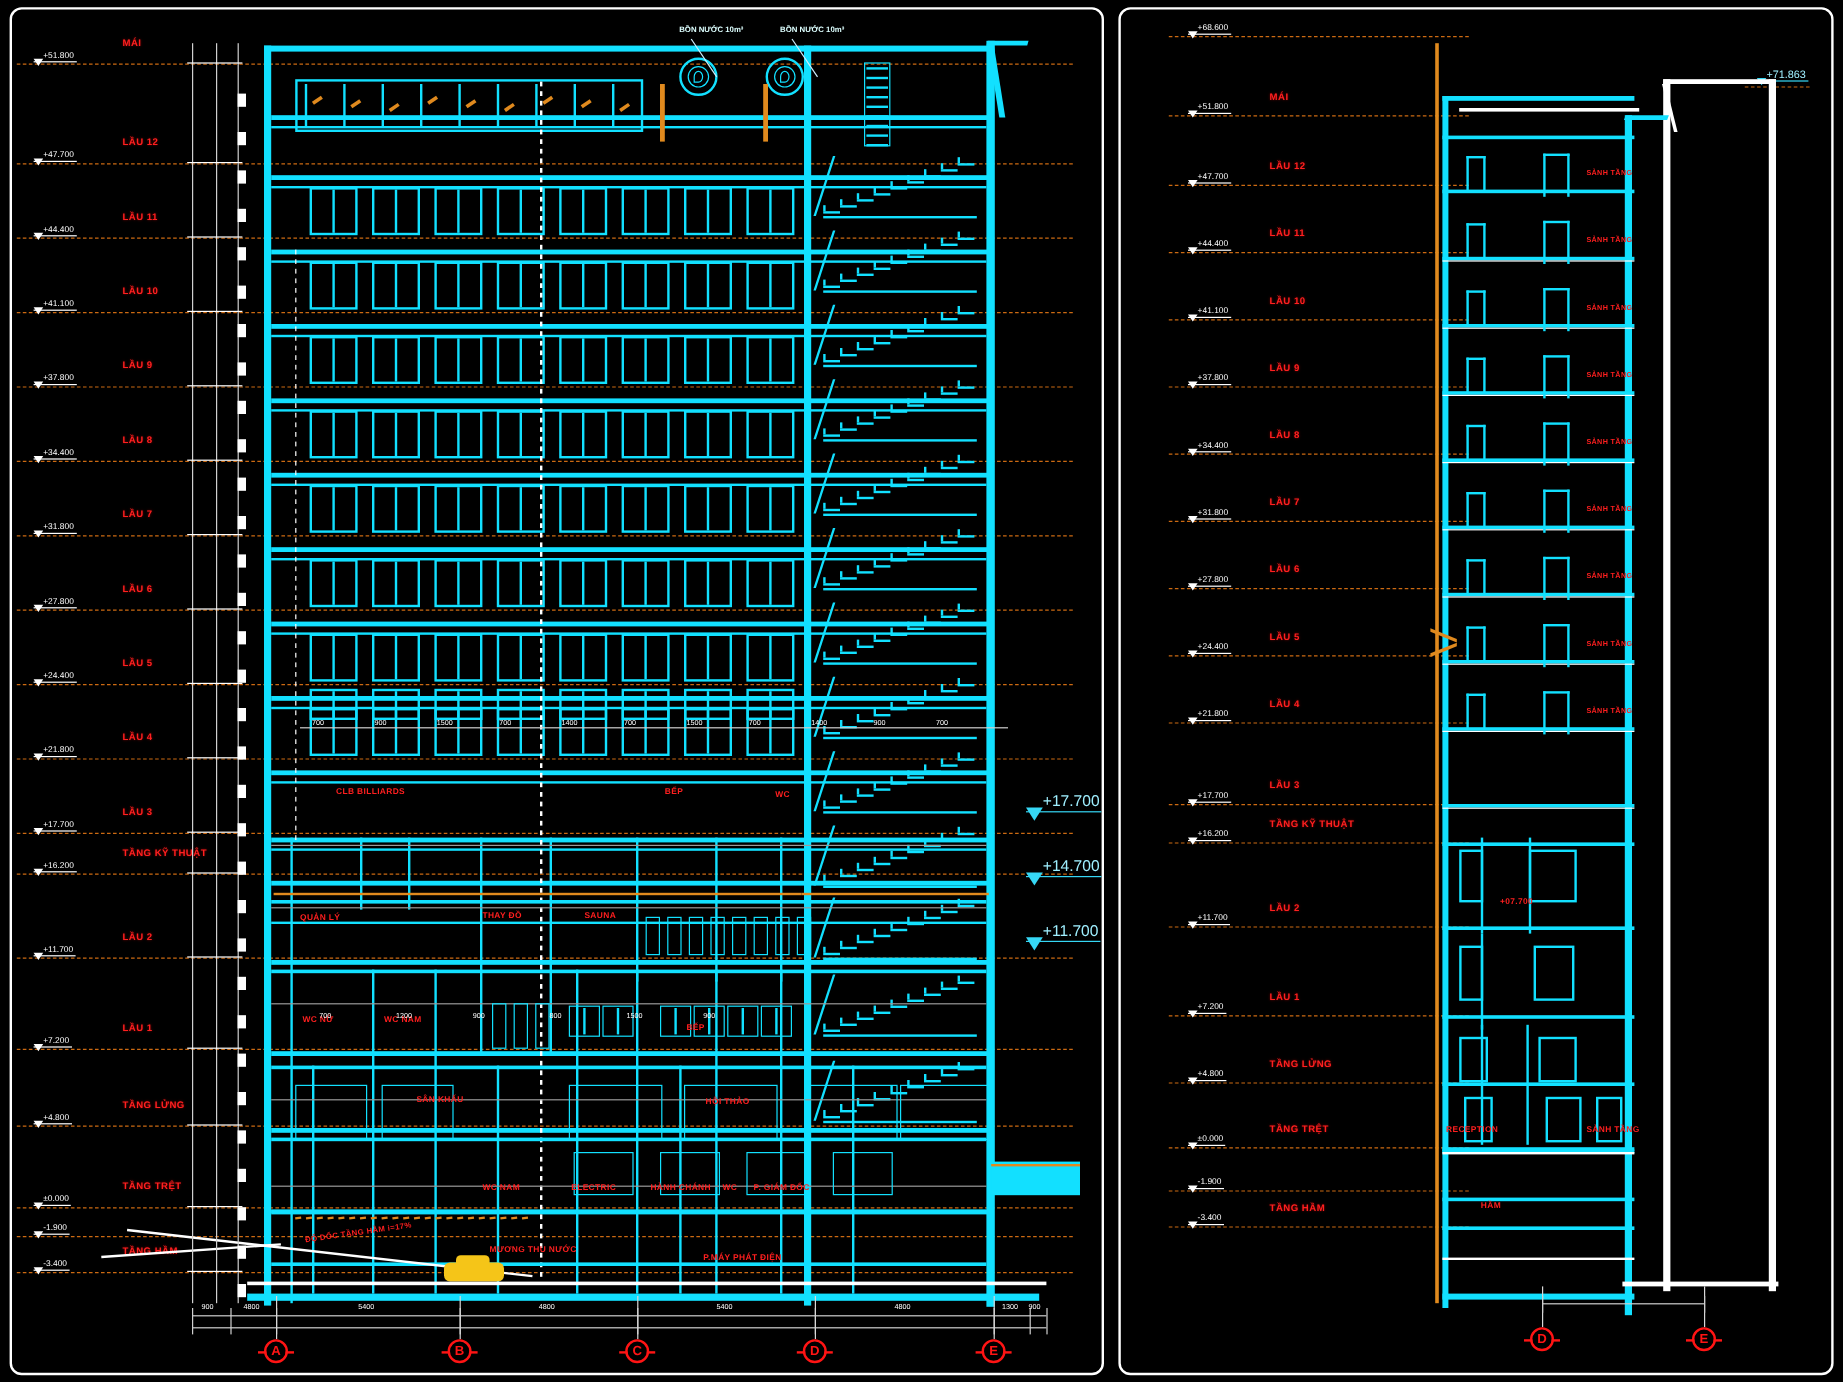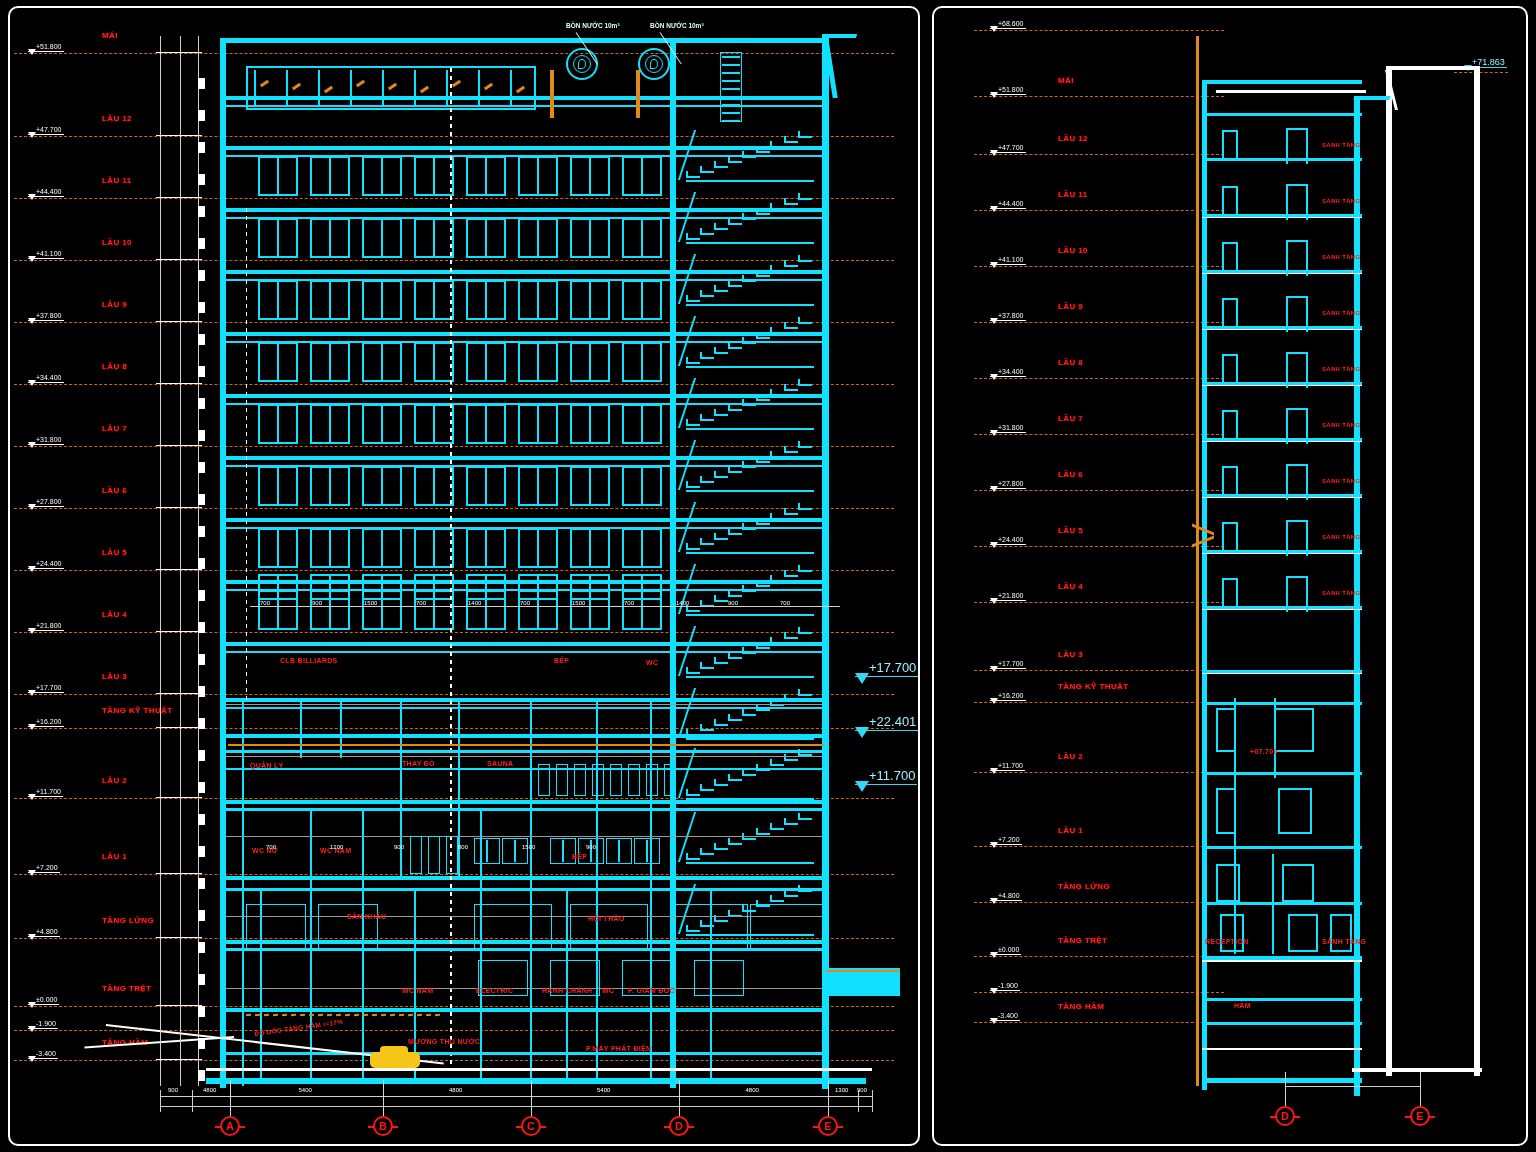--- a/index.html
+++ b/index.html
@@ -186,21 +186,21 @@
         <div class="lvl-tag" style="left:18px;top:919px;">+4.800</div>
         <div class="lvl-line" style="left:4px;top:998px;width:880px;"></div>
         <div class="lvl-text" style="left:92px;top:976px;">TẦNG TRỆT</div>
         <div class="lvl-tag" style="left:18px;top:987px;">±0.000</div>
         <div class="lvl-line" style="left:4px;top:1052px;width:880px;"></div>
         <div class="lvl-text" style="left:92px;top:1030px;">TẦNG HẦM</div>
         <div class="lvl-tag" style="left:18px;top:1041px;">-3.400</div>
         <div class="lvl-line" style="left:4px;top:1022px;width:880px;"></div>
         <div class="lvl-tag" style="left:18px;top:1011px;">-1.900</div>
         <div class="lvl-tag cyan mark" style="left:845px;top:652px;">+17.700</div>
-        <div class="lvl-tag cyan mark" style="left:845px;top:706px;">+22.401</div>
+        <div class="lvl-tag cyan mark" style="left:845px;top:706px;">+14.700</div>
         <div class="lvl-tag cyan mark" style="left:845px;top:760px;">+11.700</div>
         <div class="cy" style="left:210px;top:30px;width:6px;height:1050px;"></div>
         <div class="cy" style="left:660px;top:30px;width:6px;height:1050px;"></div>
         <div class="cy" style="left:812px;top:26px;width:7px;height:1055px;"></div>
         <div class="cy" style="left:210px;top:30px;width:608px;height:5px;"></div>
         <div class="cy" style="left:196px;top:1070px;width:660px;height:6px;"></div>
         <div class="cy" style="left:812px;top:26px;width:34px;height:4px;transform:skewX(-16deg);transform-origin:left bottom;"></div>
         <div class="cy" style="left:818px;top:30px;width:5px;height:60px;transform:skewX(9deg);"></div>
         <div class="cyo" style="left:556px;top:40px;width:32px;height:32px;border-radius:50%;border-width:2px;"></div>
         <div class="cyo" style="left:563px;top:47px;width:18px;height:18px;border-radius:50%;"></div>

